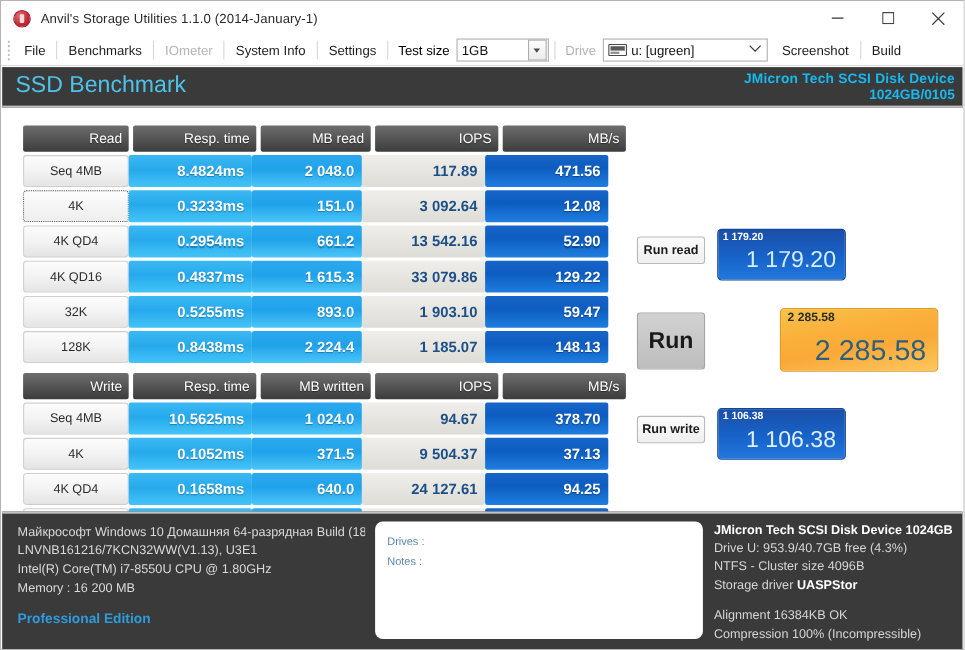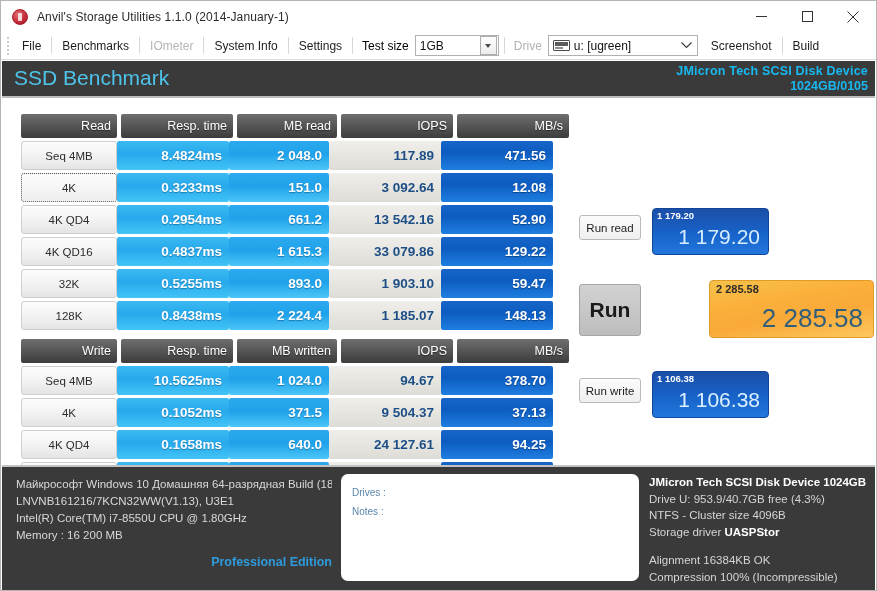--- a/index.html
+++ b/index.html
@@ -174,21 +174,21 @@
     color: #ffffff; text-shadow: 0 1px 1px rgba(0,30,70,.5);
   }
 
   
   .side { position: absolute; left: 578px; top: 113px; width: 290px; height: 340px; }
   .runbtn {
     position: absolute;
     background: linear-gradient(#fbfbfb,#efefef);
     border: 1px solid #b9b9b9; border-radius: 3px;
     display: flex; align-items: center; justify-content: center;
-    font-size: 11.5px; color: #1c1c1c;
+    font-size: 11.5px; color: #1c1c1c; font-weight: bold;
   }
   .runbtn.read  { left: 0;  top: 101px; width: 62px; height: 25px; }
   .runbtn.write { left: 0;  top: 264px; width: 62px; height: 25px; }
   .runbtn.main  {
     left: 0; top: 170px; width: 62px; height: 52px;
     background: linear-gradient(#d2d2d2,#bdbdbd);
     border: 1px solid #a5a5a5; font-size: 21px; font-weight: bold; color: #1a1a1a; text-align: center;
   }
 
   .score {
@@ -210,21 +210,21 @@
   .score.read .small { color: #ffffff; }
   .score.read .big { color: #d6ecff; }
   .score.write {
     left: 73px; top: 257px; width: 117px; height: 47px;
     background: linear-gradient(180deg,#1b4fa8 0%,#1763c9 55%,#2277dd 100%);
     border: 1px solid #11459a;
   }
   .score.write .small { color: #ffffff; }
   .score.write .big { color: #dcefff; }
   .score.total {
-    left: 130px; top: 166px; width: 165px; height: 58px;
+    left: 130px; top: 166px; width: 144px; height: 58px;
     background: linear-gradient(170deg,#f6c24a 0%,#fbb03b 35%,#f9a938 60%,#fdc75e 100%);
     border: 1px solid #e09a2a;
   }
   .score.total .small { color: #2b2b2b; font-size: 11px; top: 3px; left: 6px;}
   .score.total .big { color: #2f5f7a; font-size: 26px; bottom: 8px; right: 10px;}
 
   
   .bottom {
     position: absolute; left: 1px; top: 464px;
     width: 873px; height: 126px;
@@ -232,21 +232,21 @@
     border-top: 2px solid #c2c2c2;
     display: flex;
   }
   .sysinfo {
     width: 330px; padding: 9px 0 0 14px; overflow: hidden;
   }
   .sysinfo div {
     font-size: 11.5px; color: #d9d9d9; line-height: 17px; white-space: nowrap;
   }
   .sysinfo .pro {
-    color: #2e9bdc; font-weight: bold; font-size: 12.5px; margin-top: 10px; text-align: right;
+    color: #2e9bdc; font-weight: bold; font-size: 12.5px; margin-top: 10px;
   }
   .notes {
     margin: 7px 0 10px 9px;
     width: 298px;
     background: #ffffff; border-radius: 7px;
     padding: 9px 0 0 11px;
   }
   .notes div {
     font-size: 10px; color: #5b86ab; line-height: 19px;
   }

